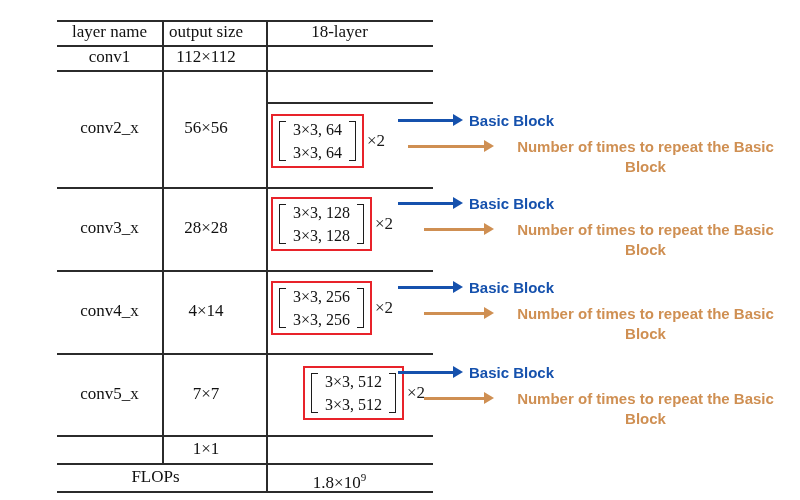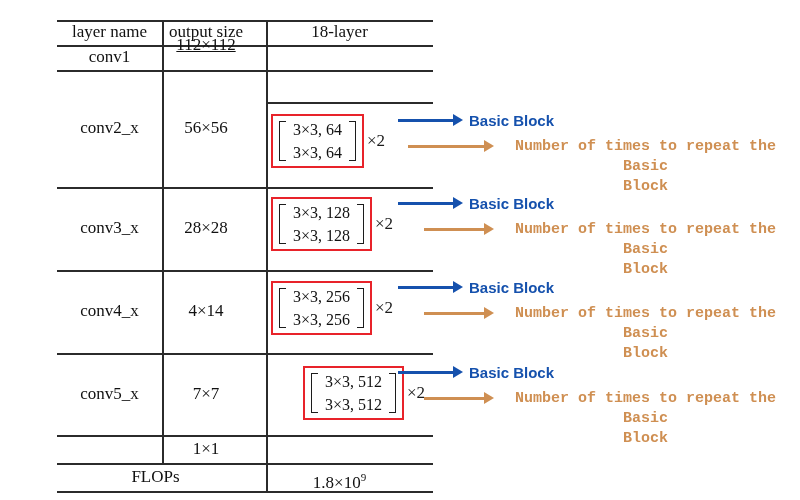--- a/index.html
+++ b/index.html
@@ -21,21 +21,21 @@
   .mlines{padding:0 7px;text-align:center;font-size:16px;line-height:23px;align-self:center;}
   .times{font-size:17px;margin-left:3px;color:#1c1c1c;}
   .aline{position:absolute;height:3px;}
   .aline.blue{background:#1551ad;}
   .aline.orange{background:#cf8f52;}
   .ahead{position:absolute;width:0;height:0;border-top:6.5px solid transparent;border-bottom:6.5px solid transparent;}
   .ahead.blue{border-left:10px solid #1551ad;}
   .ahead.orange{border-left:10px solid #cf8f52;}
   .blabel{position:absolute;font-family:Liberation Sans, sans-serif;
           font-weight:bold;font-size:15px;line-height:19px;color:#1551ad;white-space:nowrap;}
-  .olabel{position:absolute;font-family:Liberation Mono, monospace;
+  .olabel{position:absolute;font-family:Liberation Sans, sans-serif;
           font-weight:bold;font-size:15px;line-height:20px;color:#cf8f52;text-align:center;width:297px;left:497px;}
 </style>
 </head>
 <body>
 
 <div id="canvas">
 
   <div class="hline" style="left:57px;top:20px;width:376px;"></div>
   <div class="hline" style="left:57px;top:45px;width:376px;"></div>
   <div class="hline" style="left:57px;top:70px;width:376px;"></div>
@@ -47,21 +47,21 @@
   <div class="hline" style="left:57px;top:463px;width:376px;"></div>
   <div class="hline" style="left:57px;top:491px;width:376px;"></div>
   <div class="vline" style="left:162px;top:20px;height:443px;"></div>
   <div class="vline" style="left:266px;top:20px;height:471px;"></div>
 
   <div class="cell col1" style="top:22px;">layer name</div>
   <div class="cell col2" style="top:22px;">output size</div>
   <div class="cell col3" style="top:22px;">18-layer</div>
 
   <div class="cell col1" style="top:47px;">conv1</div>
-  <div class="cell col2" style="top:35px;text-decoration:underline;">112×112</div>
+  <div class="cell col2" style="top:47px;">112×112</div>
 
   <div class="cell col1" style="top:118px;">conv2_x</div>
   <div class="cell col2" style="top:118px;">56×56</div>
   <div class="cell col1" style="top:218px;">conv3_x</div>
   <div class="cell col2" style="top:218px;">28×28</div>
   <div class="cell col1" style="top:301px;">conv4_x</div>
   <div class="cell col2" style="top:301px;">4×14</div>
   <div class="cell col1" style="top:384px;">conv5_x</div>
   <div class="cell col2" style="top:384px;">7×7</div>
 

